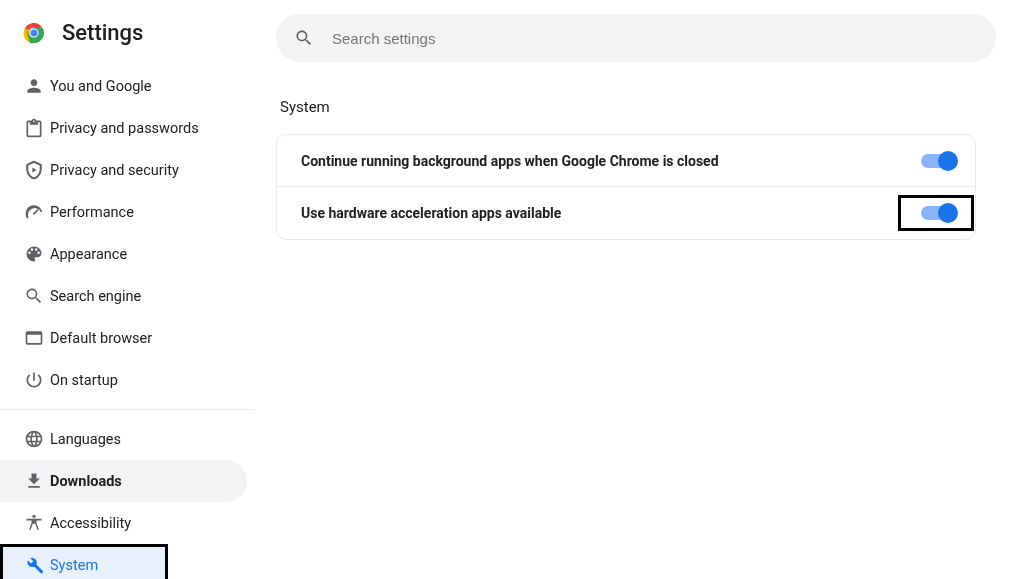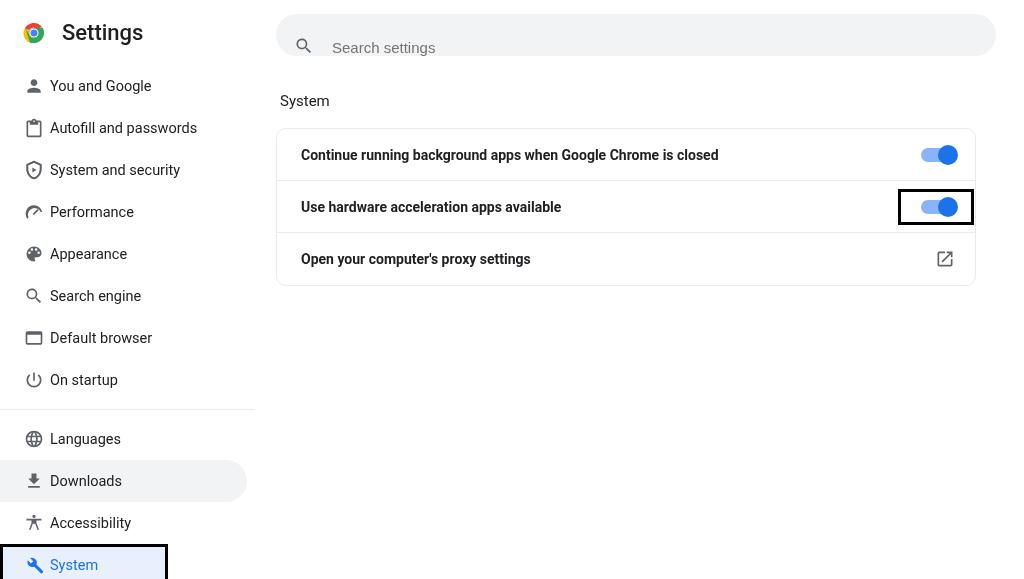--- a/index.html
+++ b/index.html
@@ -45,41 +45,41 @@
       display: flex;
       align-items: center;
       gap: 6px;
       padding: 11px 0 11px 24px;
       border-radius: 0 22px 22px 0;
       cursor: pointer;
       color: #202124;
       font-size: 14.5px;
     }
     .nav-item .icon { width: 20px; height: 20px; fill: #5f6368; flex-shrink:0; display:flex; align-items:center; justify-content:center;}
-    .nav-item.hovered { background: #f1f3f4; }
+    .nav-item.hovered { background: #f1f3f4; font-weight: bold; }
     .nav-item.selected { background: #e8f0fe; color: #1a73e8; }
     .nav-item.selected .icon { fill: #1a73e8; }
     .nav-item.highlight-box { outline: 3px solid #000; outline-offset: -3px; width: 168px; border-radius: 0;}
     .nav-divider {
       border: none;
       border-top: 1px solid #e8eaed;
       margin: 8px 0;
     }
     
     .main {
       flex: 1;
       padding: 14px 28px 0 20px;
       overflow-y: auto;
     }
     .search-bar {
       background: #f1f3f4;
       border-radius: 50px;
-      height: 42px;
-      display: flex;
-      align-items: flex-end;
+      height: 48px;
+      display: flex;
+      align-items: center;
       padding: 0 18px;
       margin-bottom: 36px;
       max-width: 720px;
     }
     .search-bar .search-icon { width: 20px; height: 20px; fill: #5f6368; margin-right: 18px; }
     .search-input {
       flex: 1;
       border: none;
       background: transparent;
       font-size: 15px;
@@ -171,30 +171,30 @@
           </svg>
         </span>
       <span>You and Google</span>
     </li>
     <li class="nav-item">
       <span class="icon">
           <svg viewBox="0 0 24 24">
             <path d="M19 3h-4.2c-.4-1.2-1.5-2-2.8-2s-2.4.8-2.8 2H5c-1.1 0-2 .9-2 2v16c0 1.1.9 2 2 2h14c1.1 0 2-.9 2-2V5c0-1.1-.9-2-2-2zm-7 0c.6 0 1 .4 1 1s-.4 1-1 1-1-.4-1-1 .4-1 1-1zm7 18H5V5h2v3h10V5h2v16z"></path>
           </svg>
         </span>
-      <span>Autofill and passwords</span>
+      <span>Privacy and passwords</span>
     </li>
     <li class="nav-item">
       <span class="icon">
           <svg viewBox="0 0 24 24">
             <path d="M12 1 3 5v6c0 5.6 3.8 10.7 9 12 5.2-1.3 9-6.4 9-12V5l-9-4zm0 2.2 7 3.1v4.7c0 4.5-3 8.8-7 10-4-1.2-7-5.5-7-10V6.3l7-3.1zm-2 5.8v6l5-3-5-3z"></path>
             <path d="M12 1 3 5v6c0 5.6 3.8 10.7 9 12 5.2-1.3 9-6.4 9-12V5l-9-4zm0 2.2 7 3.1v4.7c0 4.5-3 8.8-7 10-4-1.2-7-5.5-7-10V6.3l7-3.1z"></path>
           </svg>
         </span>
-      <span>System and security</span>
+      <span>Privacy and security</span>
     </li>
     <li class="nav-item">
       <span class="icon">
           <svg viewBox="0 0 24 24">
             <path d="M12 4a10 10 0 0 0-8 16l1.4-1.4A8 8 0 1 1 20 12h2A10 10 0 0 0 12 4zm4.2 4.4-5.7 5.7 1.4 1.4 5.7-5.7-1.4-1.4z"></path>
           </svg>
         </span>
       <span>Performance</span>
     </li>
     <li class="nav-item">
@@ -283,20 +283,14 @@
     <div class="row">
       <span class="row-label">Continue running background apps when Google Chrome is closed</span>
       <div class="toggle"></div>
     </div>
     <div class="row">
       <span class="row-label">Use hardware acceleration apps available</span>
       <div class="toggle-highlight">
         <div class="toggle"></div>
       </div>
     </div>
-    <div class="row row-link">
-      <span class="row-label">Open your computer's proxy settings</span>
-      <span class="external-icon-wrap"><svg viewBox="0 0 24 24">
-            <path d="M19 19H5V5h7V3H5a2 2 0 0 0-2 2v14a2 2 0 0 0 2 2h14a2 2 0 0 0 2-2v-7h-2v7zM14 3v2h3.6l-9.8 9.8 1.4 1.4L19 6.4V10h2V3h-7z"></path>
-          </svg></span>
-    </div>
   </div>
 </main>
 
 </body></html>

